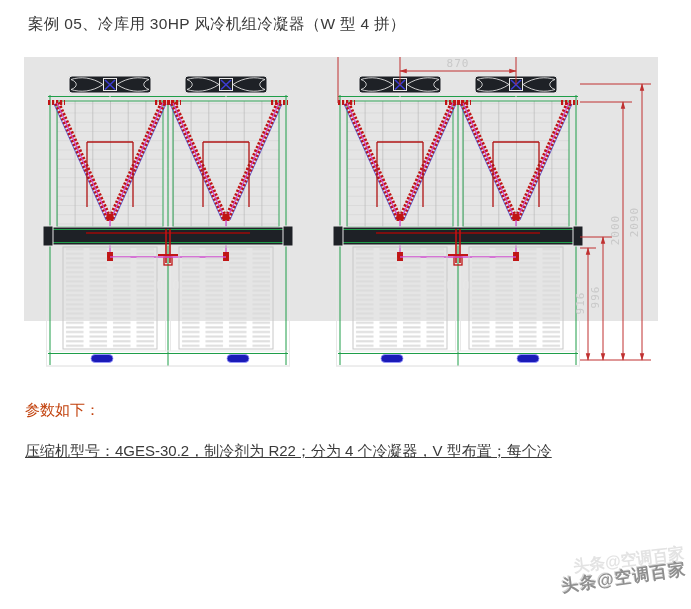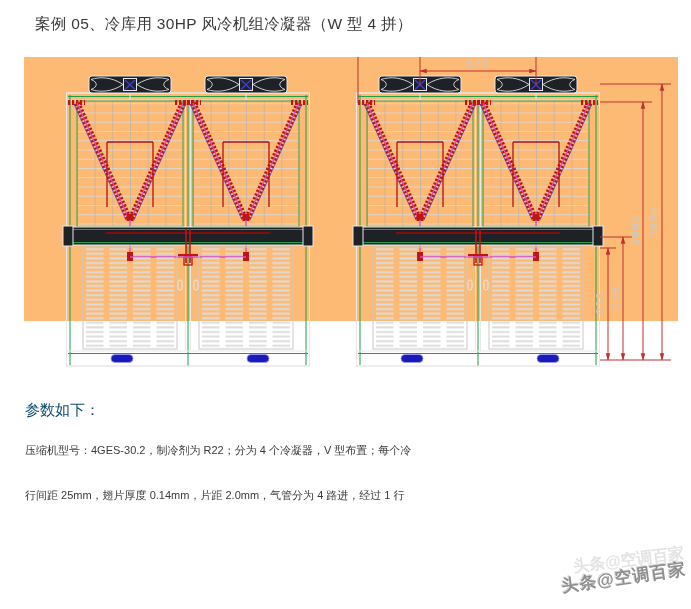--- a/index.html
+++ b/index.html
@@ -2,35 +2,34 @@
 <html><head>
 <meta charset="utf-8">
 <style>
   html,body{margin:0;padding:0;}
   body{
     width:691px;height:609px;position:relative;overflow:hidden;
     background:#ffffff;color:#3c3c3c;
     font-family:"Liberation Sans", sans-serif;
   }
   .title{
-    position:absolute;left:35px;top:14px;width:640px;
+    position:absolute;left:28px;top:14px;width:640px;
     font-size:15.5px;letter-spacing:.3px;color:#3a3a3a;white-space:nowrap;
   }
   .cad{
     position:absolute;left:24px;top:57px;width:634px;height:264px;
-    background:#fdba74;
-    padding-left:20px;
+    background:#e5e5e5;
   }
   .cad svg{display:block}
   .heading{
-    position:absolute;left:25px;top:401px;font-size:15px;color:#0c4a6e;
+    position:absolute;left:25px;top:401px;font-size:15px;color:#c2410c;
   }
   .para{
     position:absolute;left:25px;top:428px;width:660px;
-    font-size:11px;line-height:45px;color:#3a3a3a;
+    font-size:15px;line-height:45px;color:#3a3a3a;text-decoration:underline;
   }
   .para .pline{height:45px;white-space:nowrap;}
   .watermark{
     position:absolute;right:0;top:548px;width:180px;height:60px;pointer-events:none;
   }
   .wm-faint{
     position:absolute;right:6px;top:2px;
     font-size:16px;font-weight:bold;color:#e3e3e3;
     transform:rotate(-7deg);white-space:nowrap;
   }
@@ -154,19 +153,18 @@
     <text x="595" y="173" transform="rotate(-90,595,173)">2000</text>
     <text x="614" y="165" transform="rotate(-90,614,165)">2090</text>
   </g>
 </svg>
 </div>
 
 <div class="heading">参数如下：</div>
 
 <div class="para">
   <div class="pline">压缩机型号：4GES-30.2，制冷剂为 R22；分为 4 个冷凝器，V 型布置；每个冷</div>
-  <div class="pline">行间距 25mm，翅片厚度 0.14mm，片距 2.0mm，气管分为 4 路进，经过 1 行</div>
 </div>
 
 <div class="watermark">
   <span class="wm-faint">头条@空调百家</span>
   <span class="wm-main">头条@空调百家</span>
 </div>
 
 </body></html>

